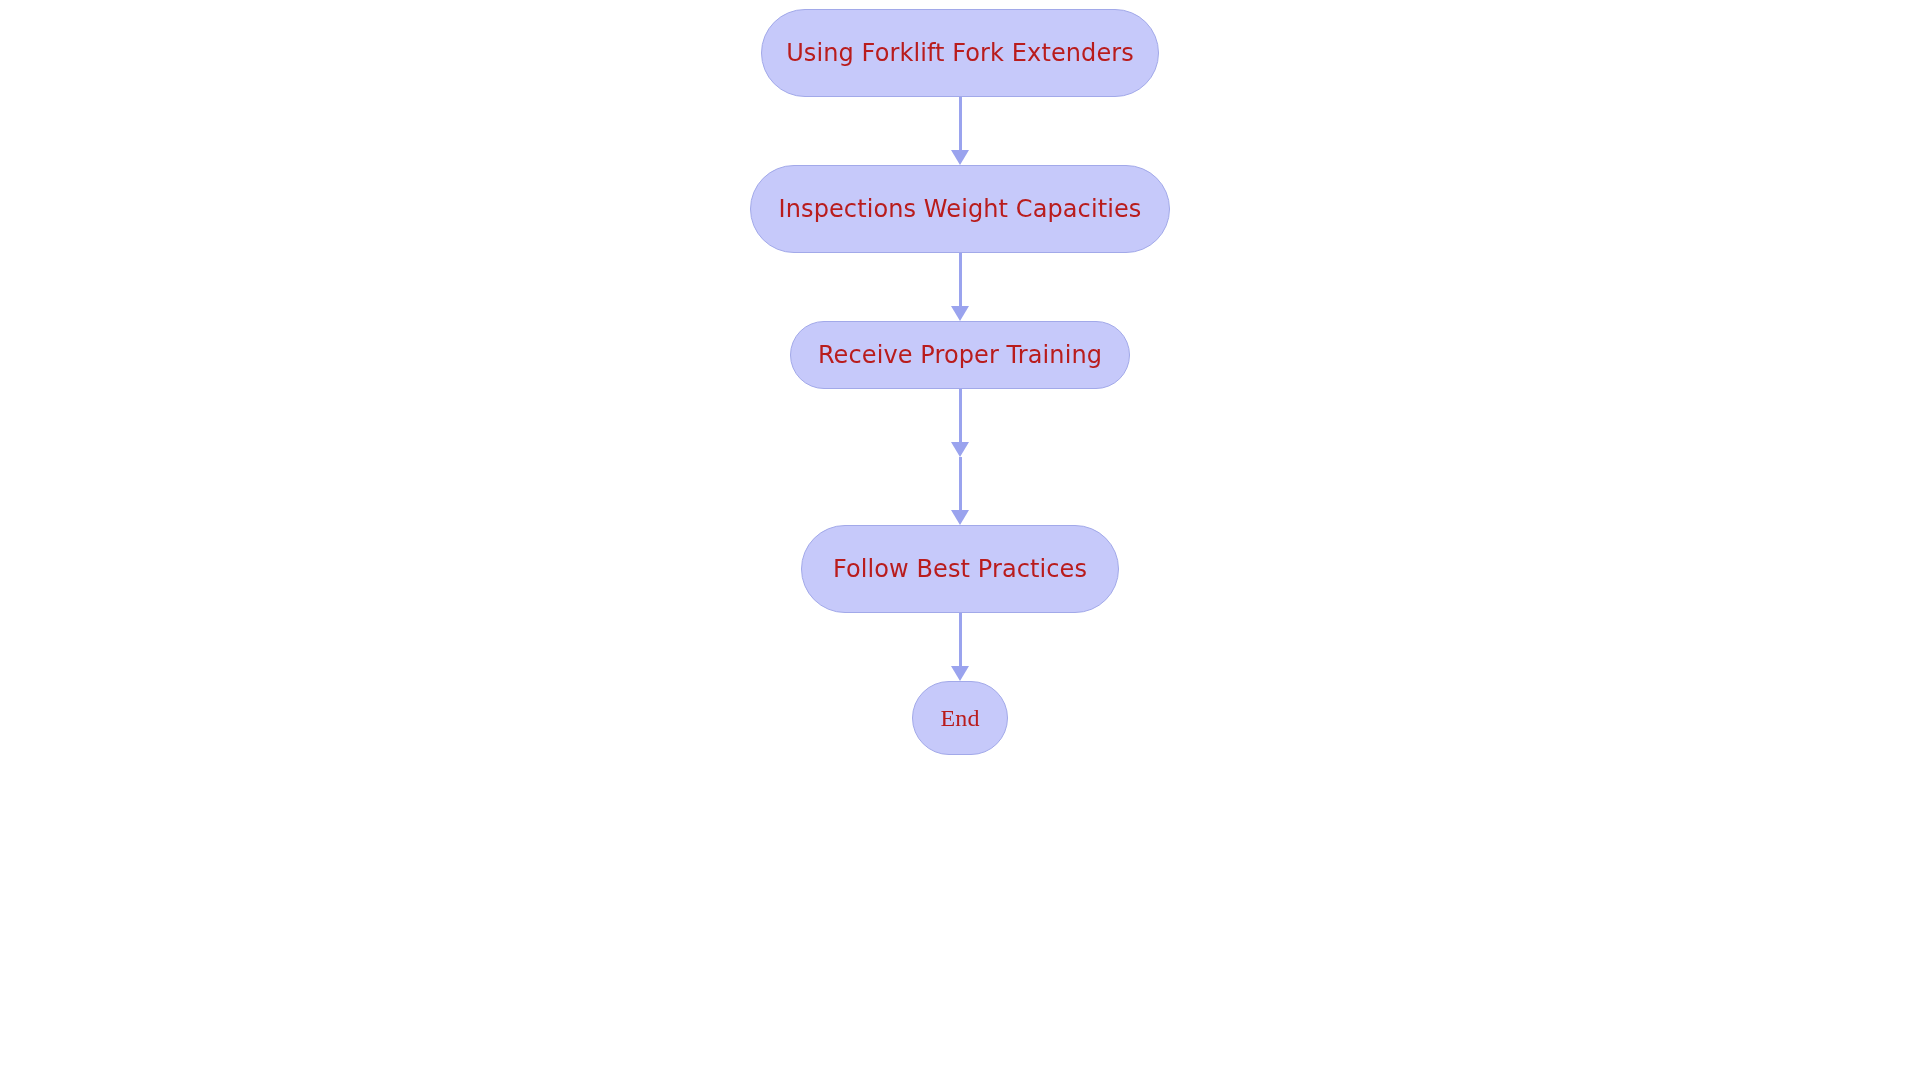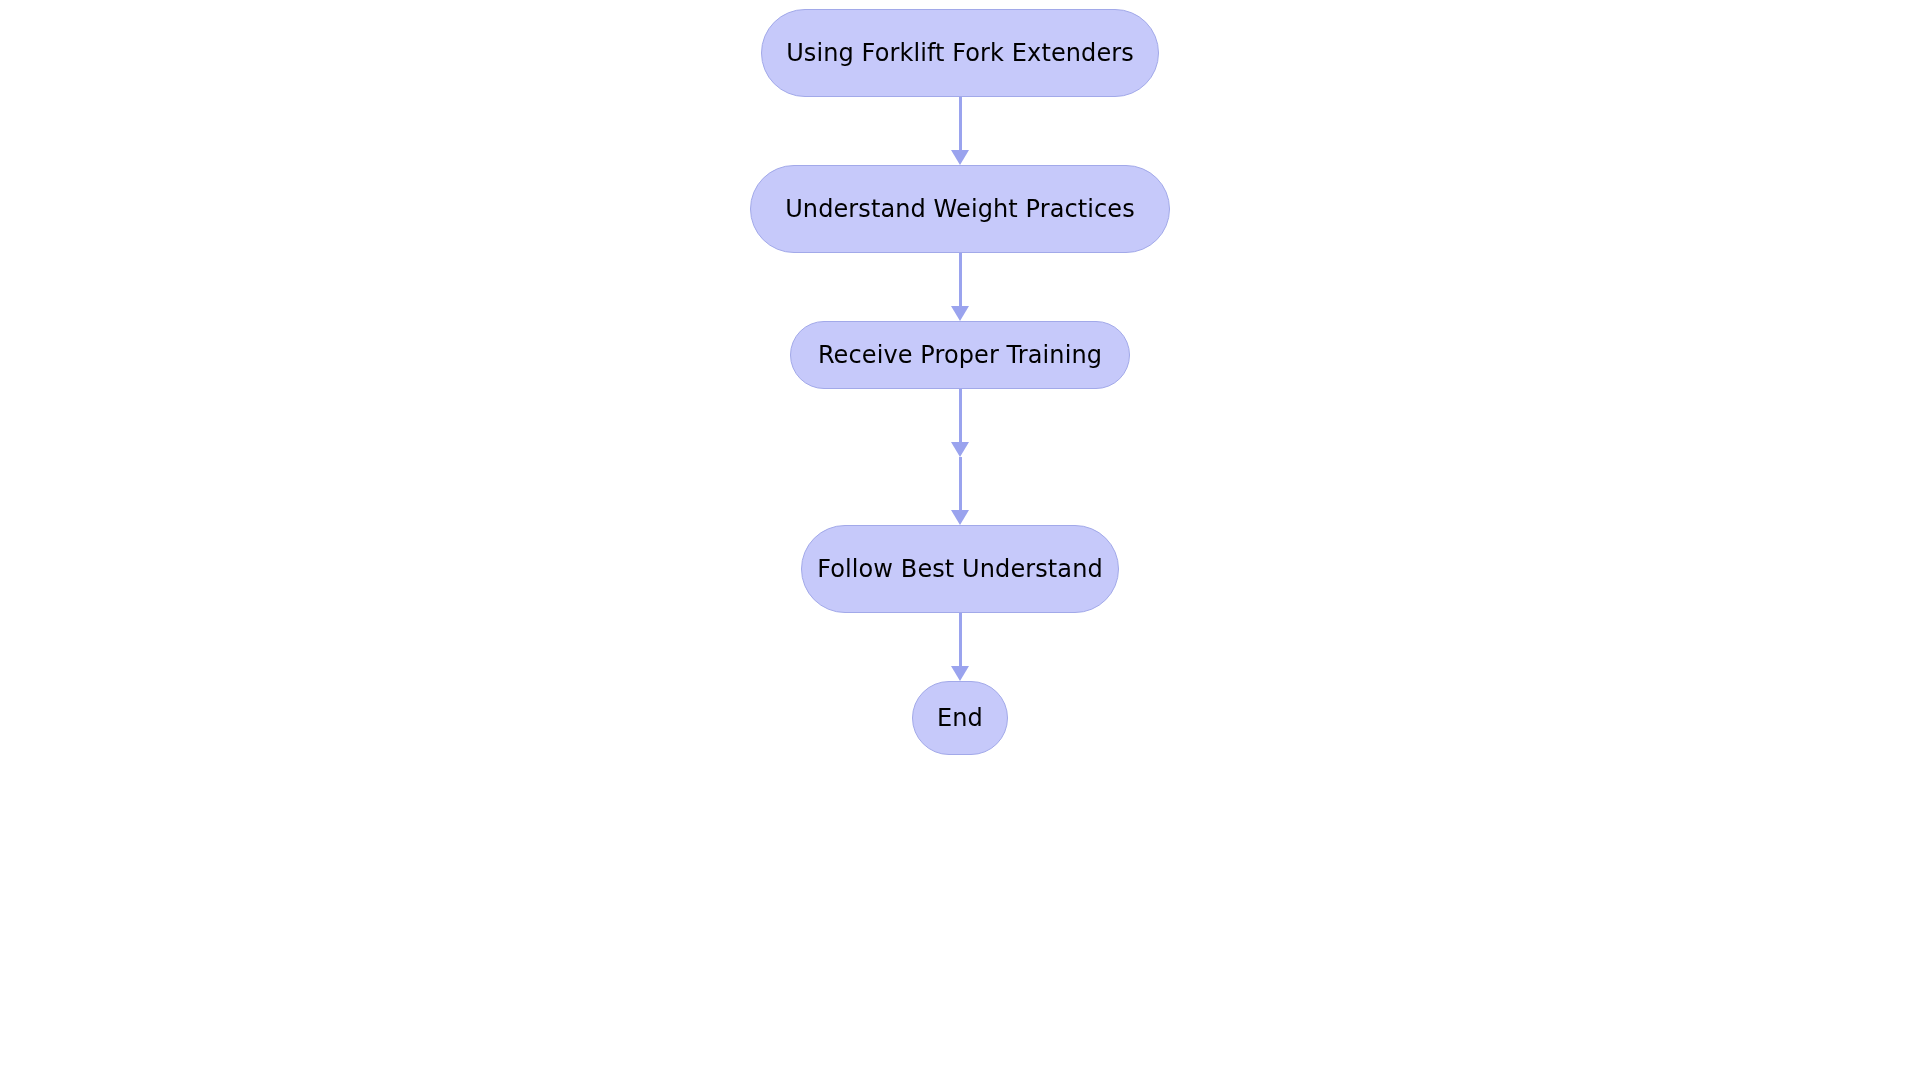--- a/index.html
+++ b/index.html
@@ -37,33 +37,33 @@
     font-size: 24px;
     font-weight: 400;
     letter-spacing: 0.1px;
     line-height: 1;
     white-space: nowrap;
     padding: 0 34px;
     -webkit-font-smoothing: antialiased;
   }
 
   .node-label {
-    color: #000000;
+    color: #b91c1c;
     font-size: 24px;
     line-height: 1;
     white-space: nowrap;
   }
 
   
   .node-n1 { width: 398px; height: 88px; }
   .node-n2 { width: 420px; height: 88px; }
   .node-n3 { width: 340px; height: 68px; }
   .node-n4 { width: 404px; height: 88px; }
   .node-n5 { width: 318px; height: 88px; }
-  .node-end { width: 96px;  height: 74px; font-size: 24px; padding: 0 18px; }
+  .node-end { width: 96px;  height: 74px; font-size: 24px; padding: 0 18px; font-family: Liberation Serif, serif; }
 
   
   .connector {
     position: relative;
     width: 24px;
     height: 70px;
     display: flex;
     flex-direction: column;
     align-items: center;
     justify-content: flex-start;
@@ -102,21 +102,21 @@
   <div class="node node-n1">
     <span class="node-label">Using Forklift Fork Extenders</span>
   </div>
 
   <div class="connector connector-c1">
     <div class="stem"></div>
     <div class="arrowhead"></div>
   </div>
 
   <div class="node node-n2">
-    <span class="node-label">Understand Weight Practices</span>
+    <span class="node-label">Inspections Weight Capacities</span>
   </div>
 
   <div class="connector connector-c2">
     <div class="stem"></div>
     <div class="arrowhead"></div>
   </div>
 
   <div class="node node-n3">
     <span class="node-label">Receive Proper Training</span>
   </div>
@@ -126,21 +126,21 @@
     <div class="arrowhead"></div>
   </div>
 
 
   <div class="connector connector-c4">
     <div class="stem"></div>
     <div class="arrowhead"></div>
   </div>
 
   <div class="node node-n5">
-    <span class="node-label">Follow Best Understand</span>
+    <span class="node-label">Follow Best Practices</span>
   </div>
 
   <div class="connector connector-c5">
     <div class="stem"></div>
     <div class="arrowhead"></div>
   </div>
 
   <div class="node node-end">
     <span class="node-label">End</span>
   </div>

